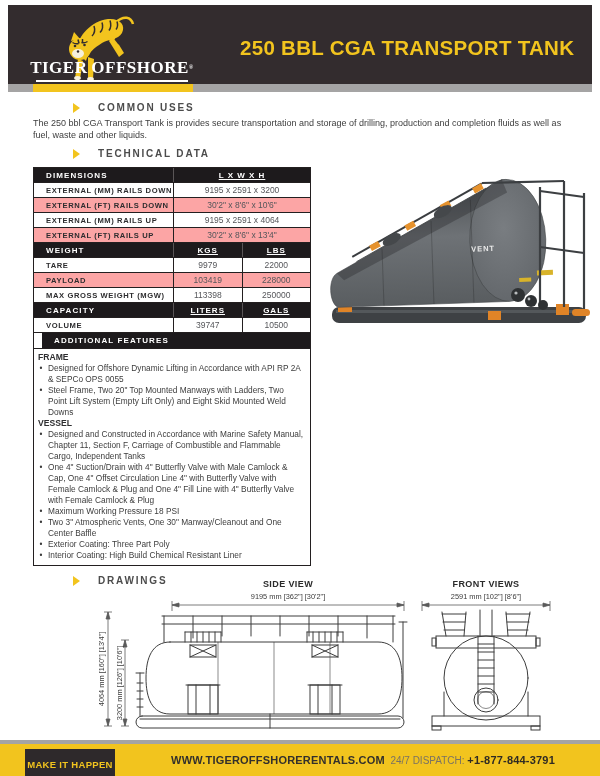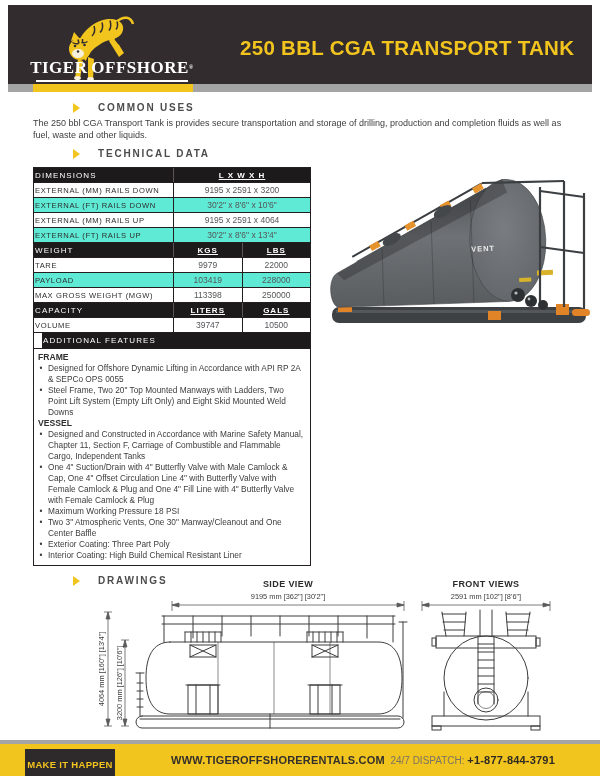--- a/index.html
+++ b/index.html
@@ -29,26 +29,26 @@
 
   .intro{position:absolute;left:33px;top:118px;width:537px;font-size:9px;line-height:11.5px;
          color:#3e3e3e;}
 
   
   .left-col{position:absolute;left:33px;top:167px;width:278px;}
   .ttable{border:1px solid #231f20;background:#fff;}
   .trow{display:flex;height:15px;border-bottom:1px solid #231f20;box-sizing:border-box;}
   .trow:last-child{border-bottom:none;margin-left:8px;}
   .tc{display:flex;align-items:center;box-sizing:border-box;overflow:hidden;white-space:nowrap;}
-  .lab{width:139px;padding-left:1px;font-weight:normal;font-size:7.6px;letter-spacing:.6px;color:#2d2d2f;}
+  .lab{width:139px;padding-left:12px;font-weight:bold;font-size:7.6px;letter-spacing:.6px;color:#2d2d2f;}
   .val{flex:1;justify-content:center;font-size:8.5px;color:#55565a;border-left:1px solid #231f20;}
   .thead{background:#1d1a1c;}
   .thead .lab{color:#fff;font-size:8px;letter-spacing:1.1px;}
   .thead .val{color:#fff;font-weight:bold;font-size:8px;letter-spacing:1px;border-left-color:#5a5657;text-decoration:underline;}
-  .alt{background:#5eead4;}
+  .alt{background:#fca5a5;}
   .features-box{border:1px solid #231f20;border-top:none;min-height:214px;box-sizing:border-box;
          padding:3px 6px 4px 4px;font-size:8.3px;color:#3c3c3c;line-height:1.32;}
   .f-subhead{font-weight:bold;font-size:8.6px;color:#2e2e30;}
   .f-bullet{display:flex;gap:4px;}
   .f-dot{width:6px;flex:none;text-align:center;}
   .f-text{flex:1;}
 
   
   .photo-svg{position:absolute;left:322px;top:157px;width:276px;height:180px;}
   .side-svg{position:absolute;left:98px;top:578px;width:312px;height:157px;}

